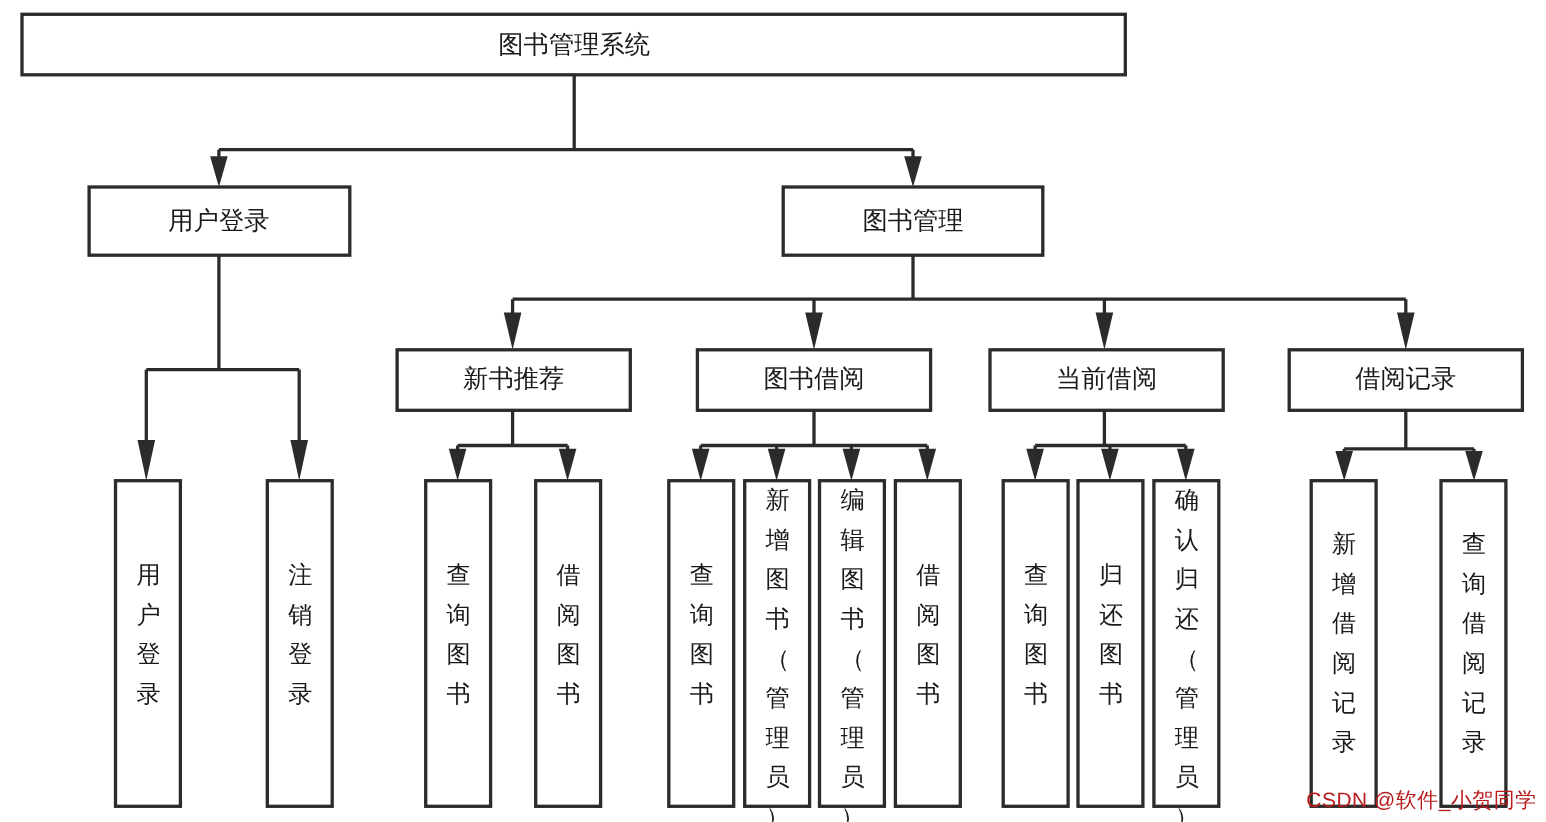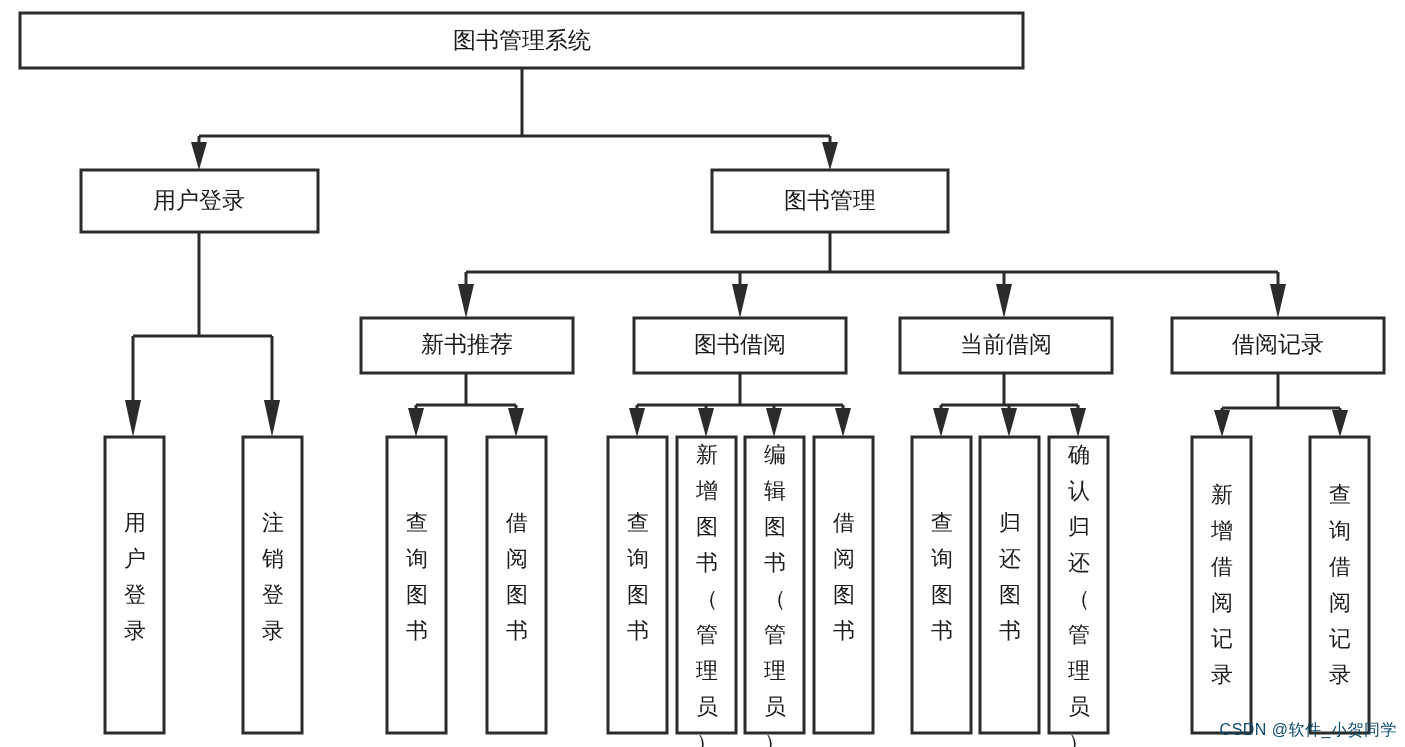--- a/index.html
+++ b/index.html
@@ -44,22 +44,22 @@
   }
   .arrow-head {
     fill: #2b2b2b;
     stroke: none;
   }
   .watermark {
     position: absolute;
     right: 8px;
     bottom: 6px;
     font-family: "Liberation Sans", "DejaVu Sans", sans-serif;
-    font-size: 16px;
-    color: #0c4a6e;
+    font-size: 19px;
+    color: #b91c1c;
     white-space: nowrap;
     letter-spacing: 0.5px;
     pointer-events: none;
   }
 </style>
 </head>
 <body>
 
 <svg id="diagram" viewBox="0 0 1405 747" xmlns="http://www.w3.org/2000/svg">
 

